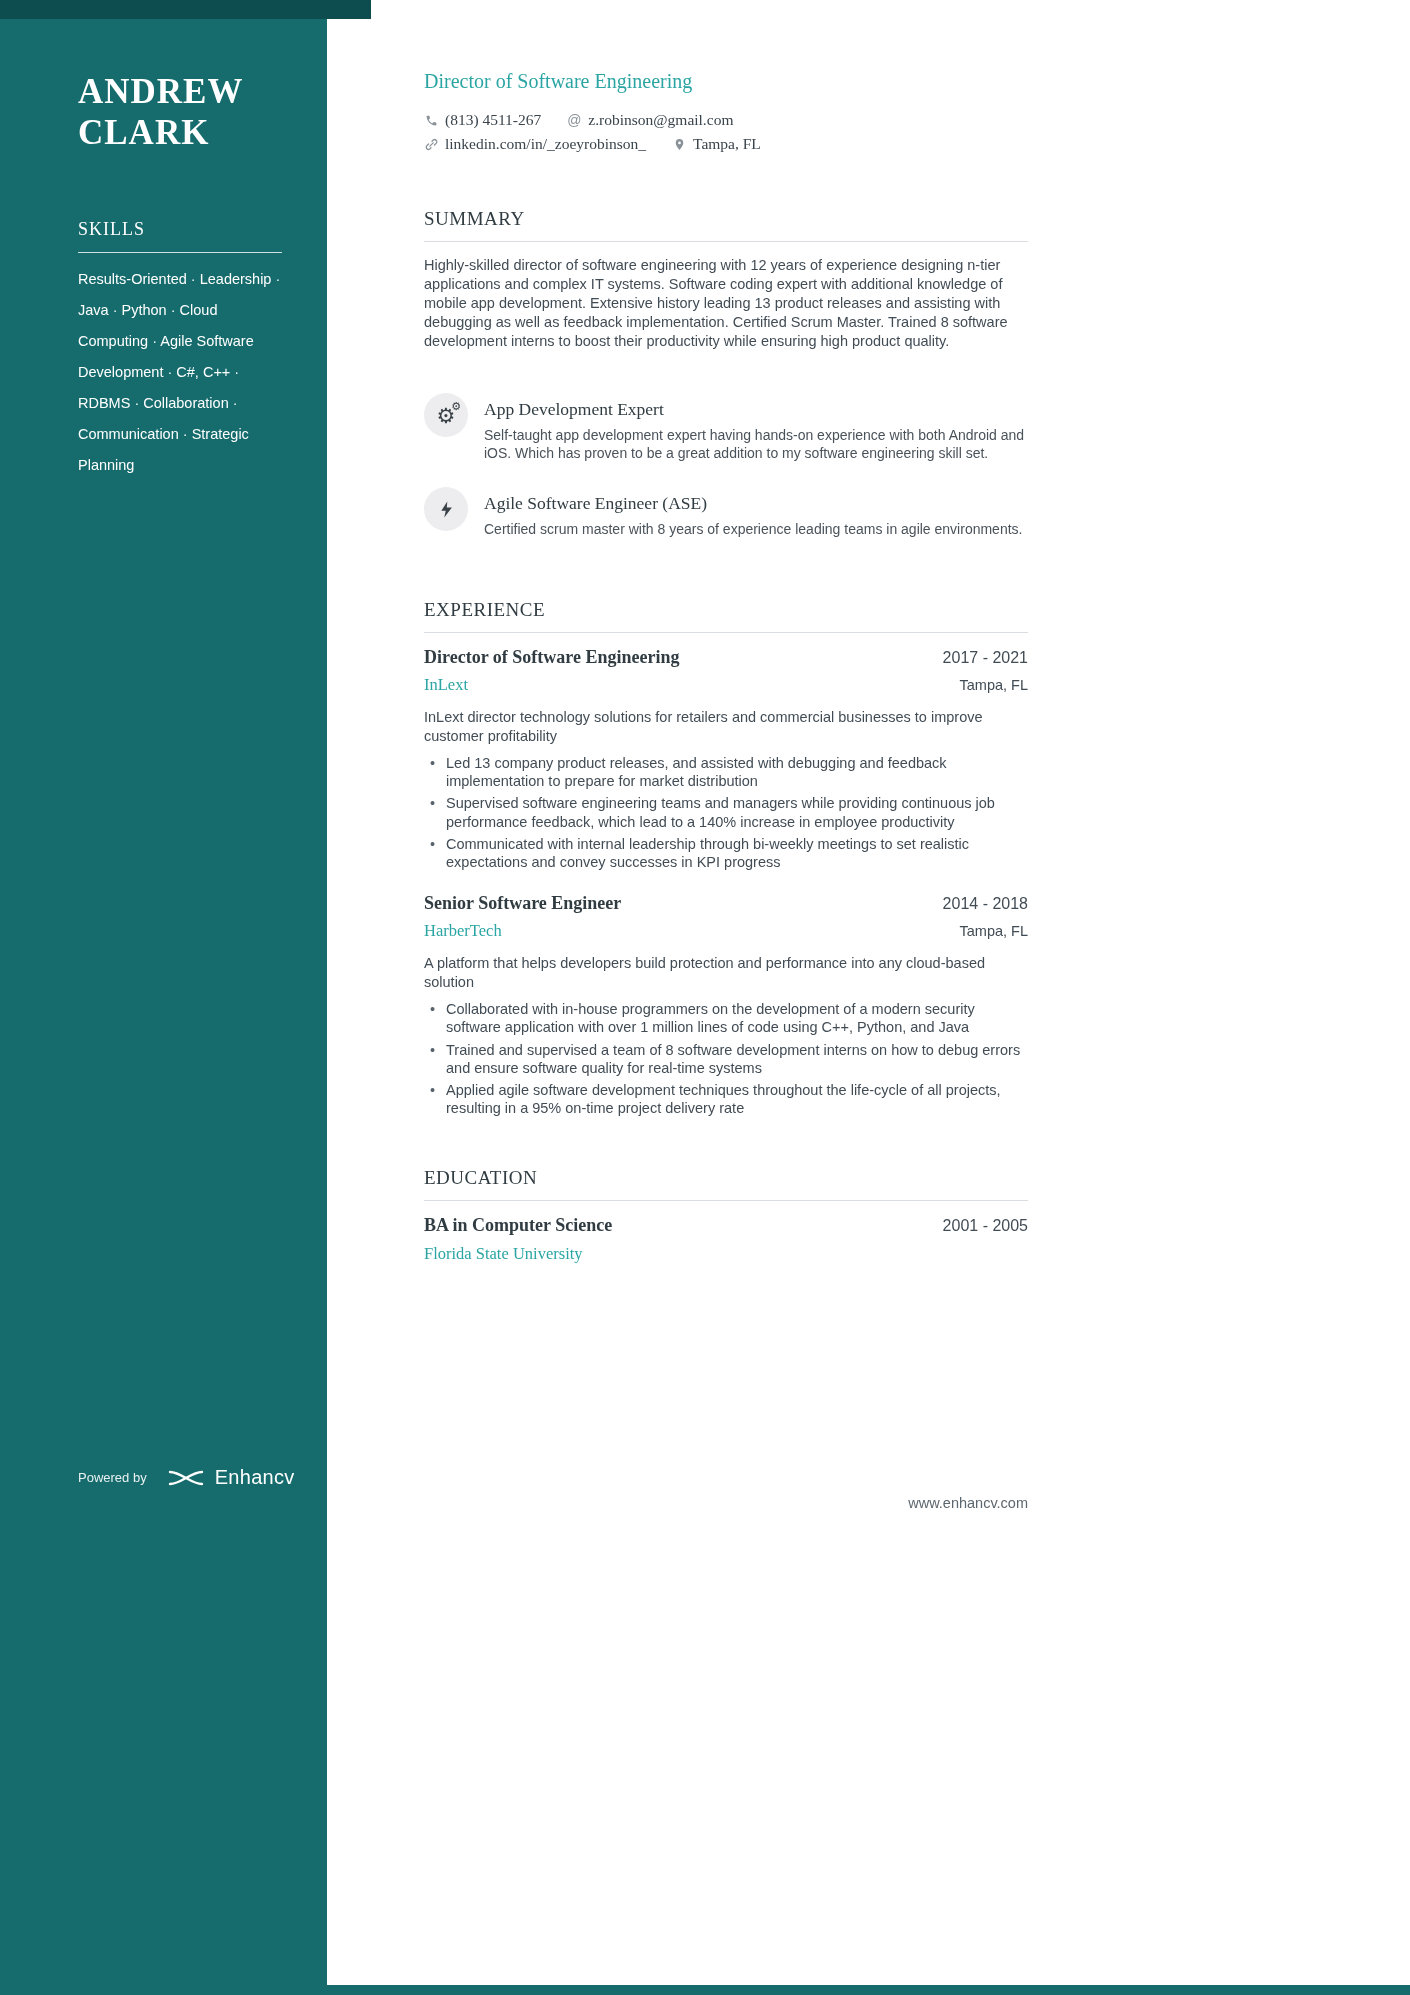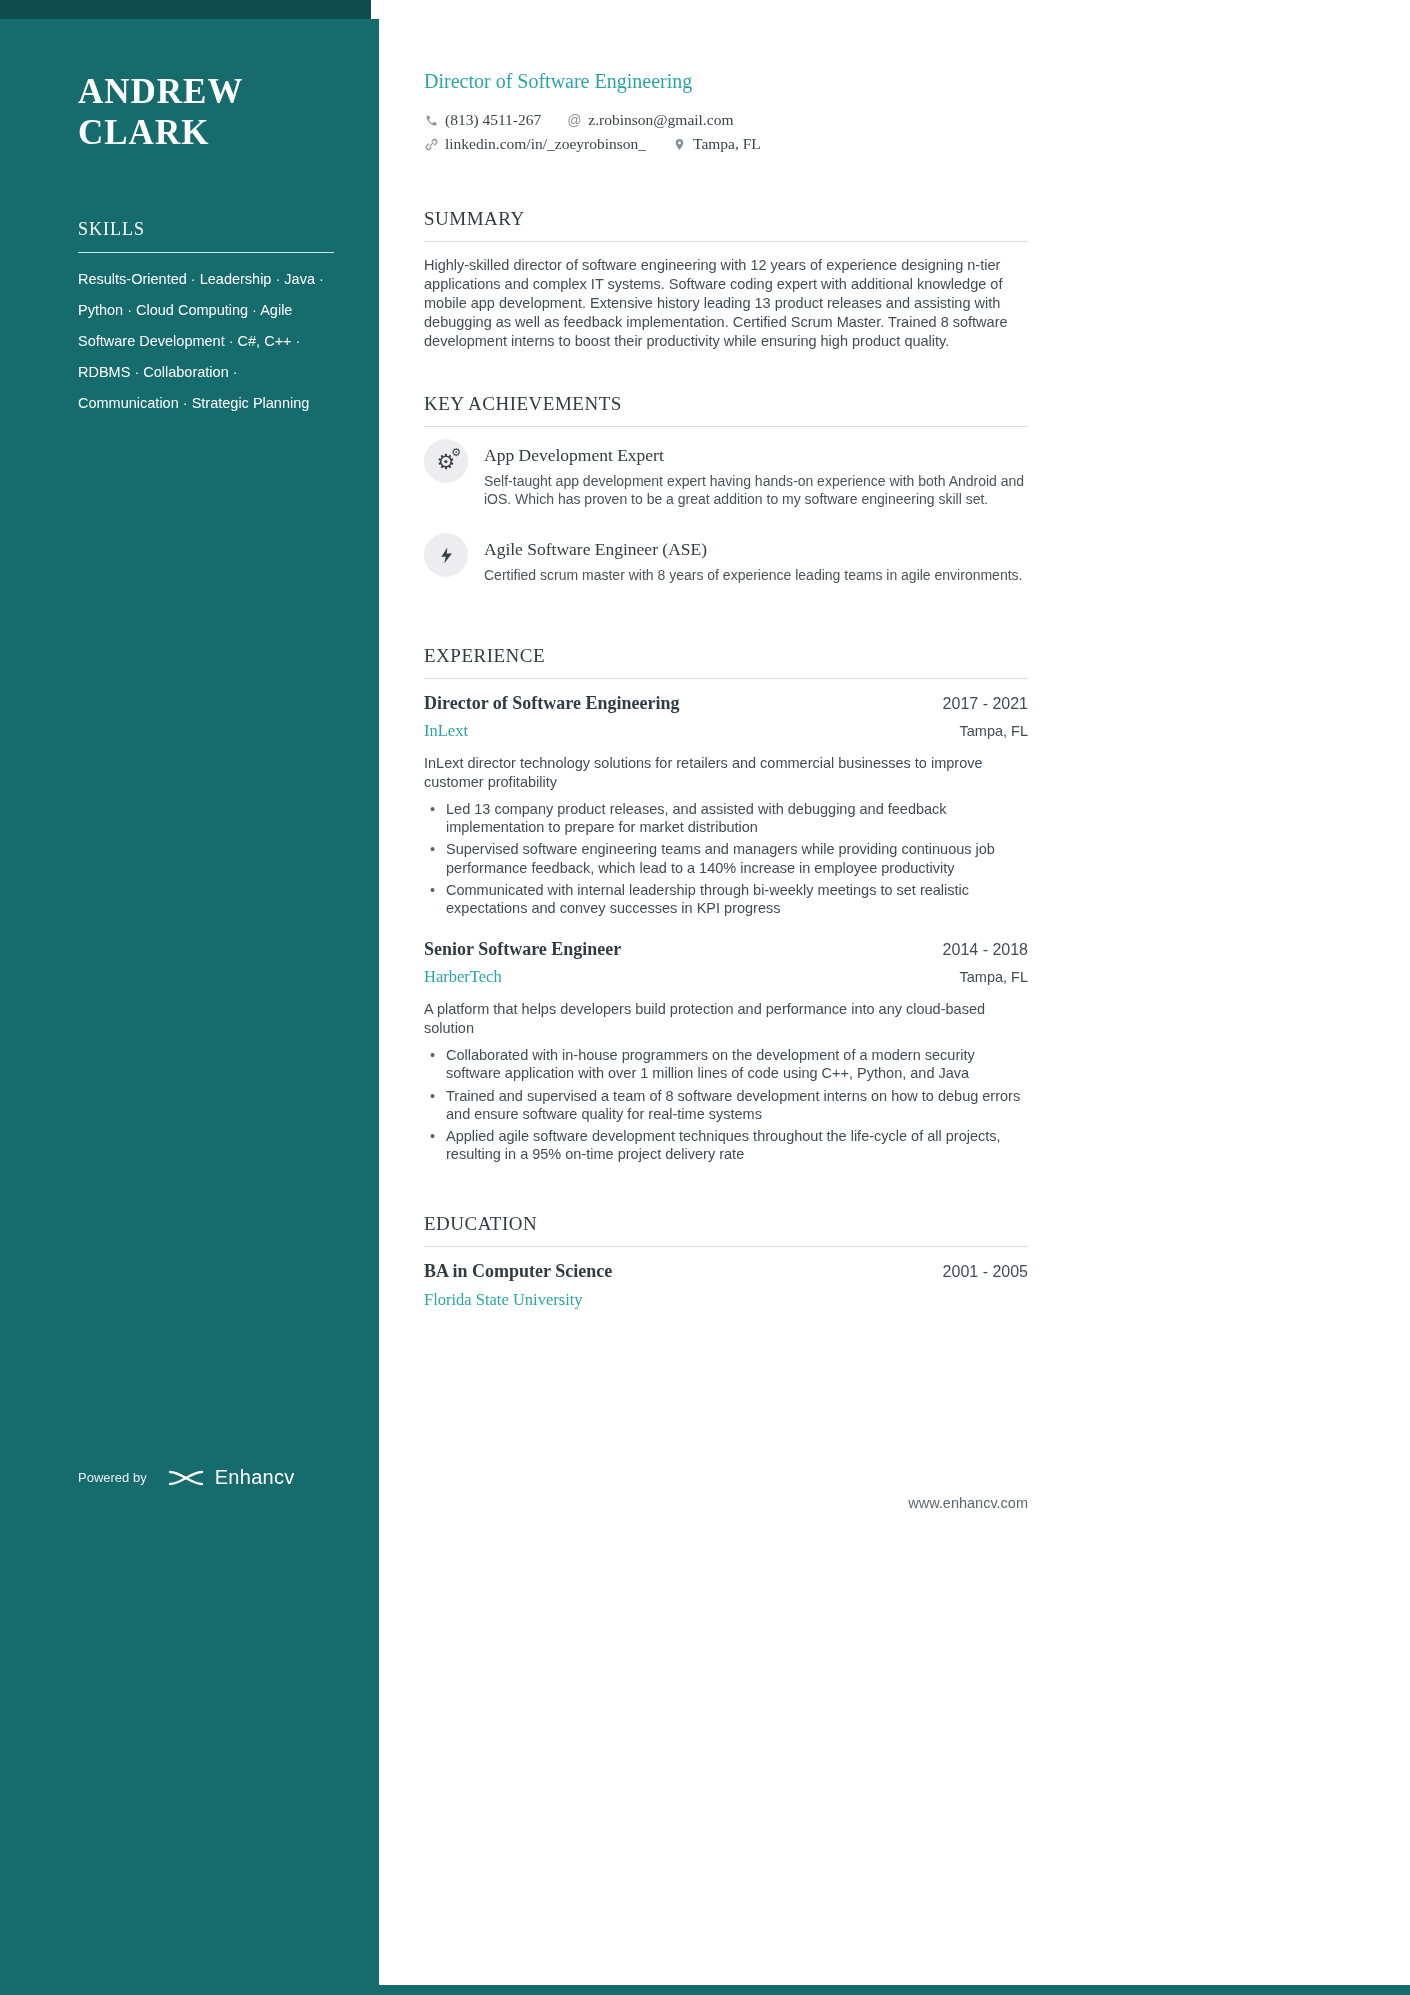--- a/index.html
+++ b/index.html
@@ -18,21 +18,21 @@
     width:1410px;height:1995px;
     background:#fff;
     overflow:hidden;
     font-family:"Liberation Sans",sans-serif;
   }
   
   .topbar{position:absolute;left:0;top:0;width:371px;height:19px;background:var(--topbar);}
   .bottombar{position:absolute;left:0;bottom:0;width:100%;height:10px;background:var(--sidebar);}
   
   .sidebar{
-    position:absolute;left:0;top:19px;bottom:0;width:379px;
+    position:absolute;left:0;top:19px;bottom:0;width:327px;
     background:var(--sidebar);
     color:#fff;
     padding:52px 45px 0 78px;
   }
   .name{
     font-family:"Liberation Serif",serif;
     font-size:35px;font-weight:600;letter-spacing:1px;
     line-height:41px;color:#fff;
   }
   .skills-block{margin-top:66px;}
@@ -197,21 +197,20 @@
         </span>
       </div>
     </div>
 
     <section class="section summary-section">
       <h2 class="section-title">SUMMARY</h2>
       <p class="summary-text">Highly-skilled director of software engineering with 12 years of experience designing n-tier applications and complex IT systems. Software coding expert with additional knowledge of mobile app development. Extensive history leading 13 product releases and assisting with debugging as well as feedback implementation. Certified Scrum Master. Trained 8 software development interns to boost their productivity while ensuring high product quality.</p>
     </section>
 
     <section class="section">
-      <h2 class="section-title">KEY ACHIEVEMENTS</h2>
 
       <div class="ach-item">
         <span class="ach-icon-circle">
           <span class="gear-main">⚙</span>
           <span class="gear-small">⚙</span>
         </span>
         <div class="ach-body">
           <div class="ach-title">App Development Expert</div>
           <div class="ach-text">Self-taught app development expert having hands-on experience with both Android and iOS. Which has proven to be a great addition to my software engineering skill set.</div>
         </div>

